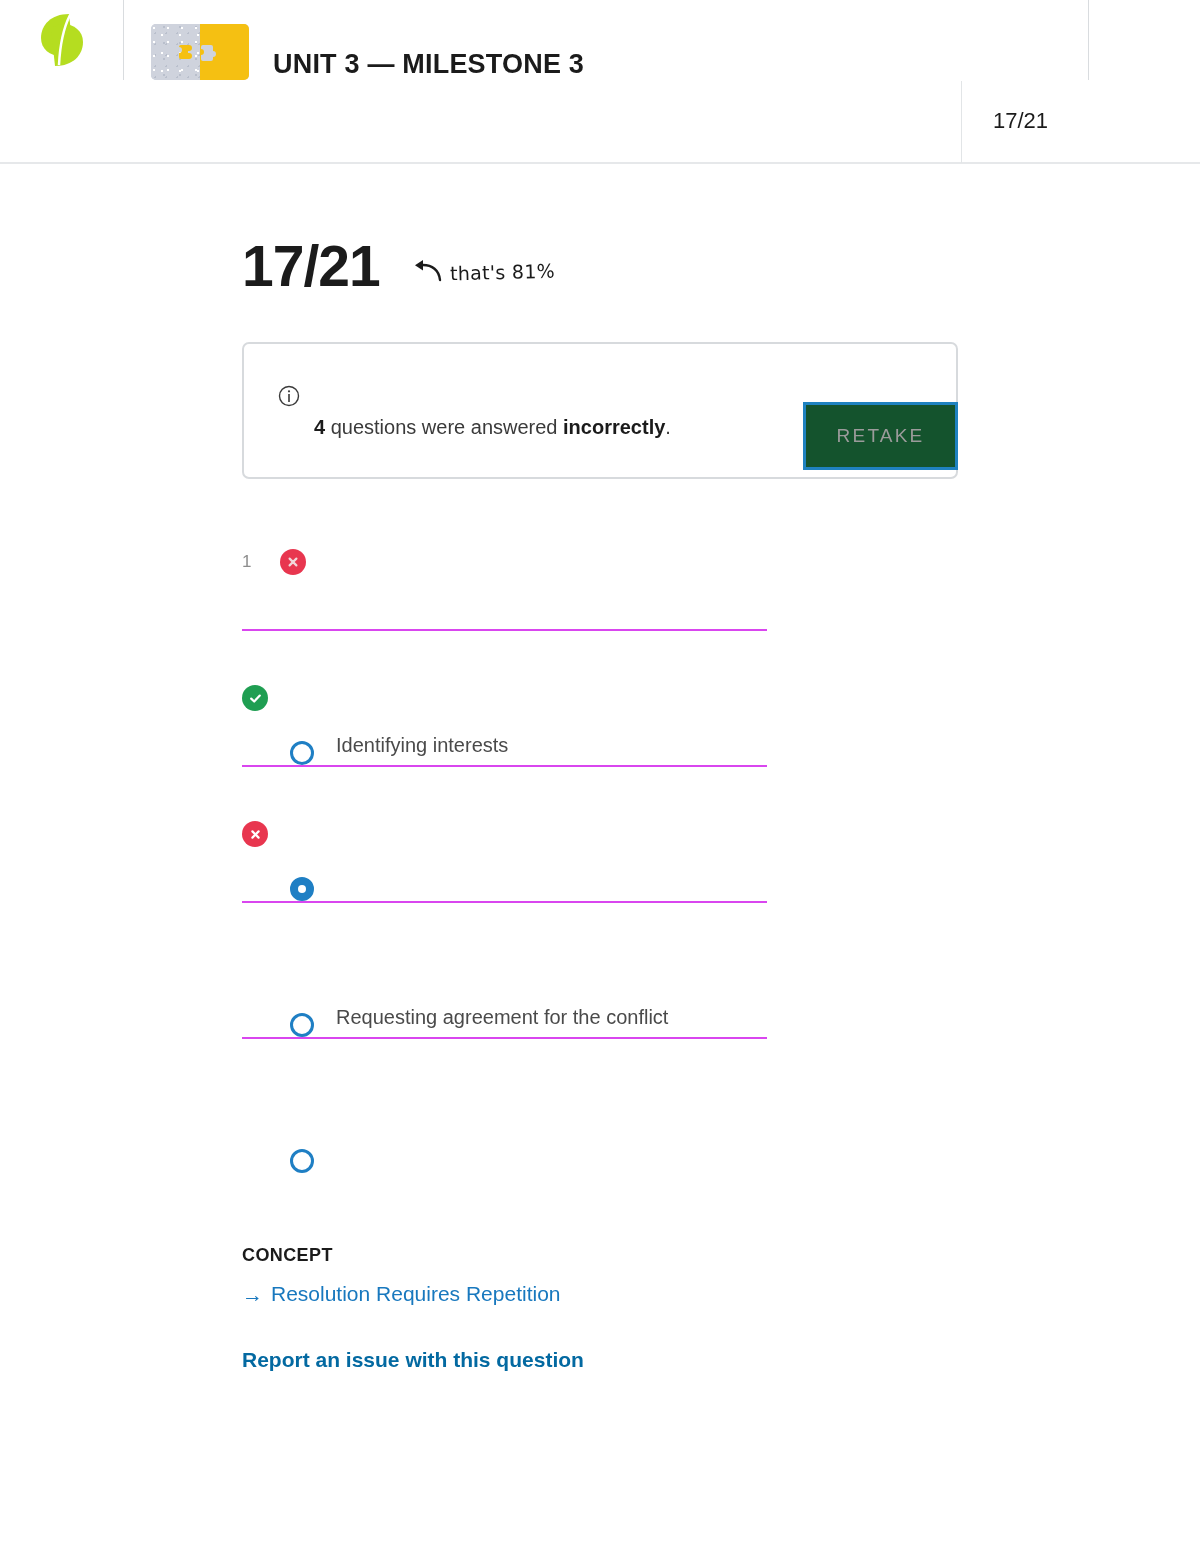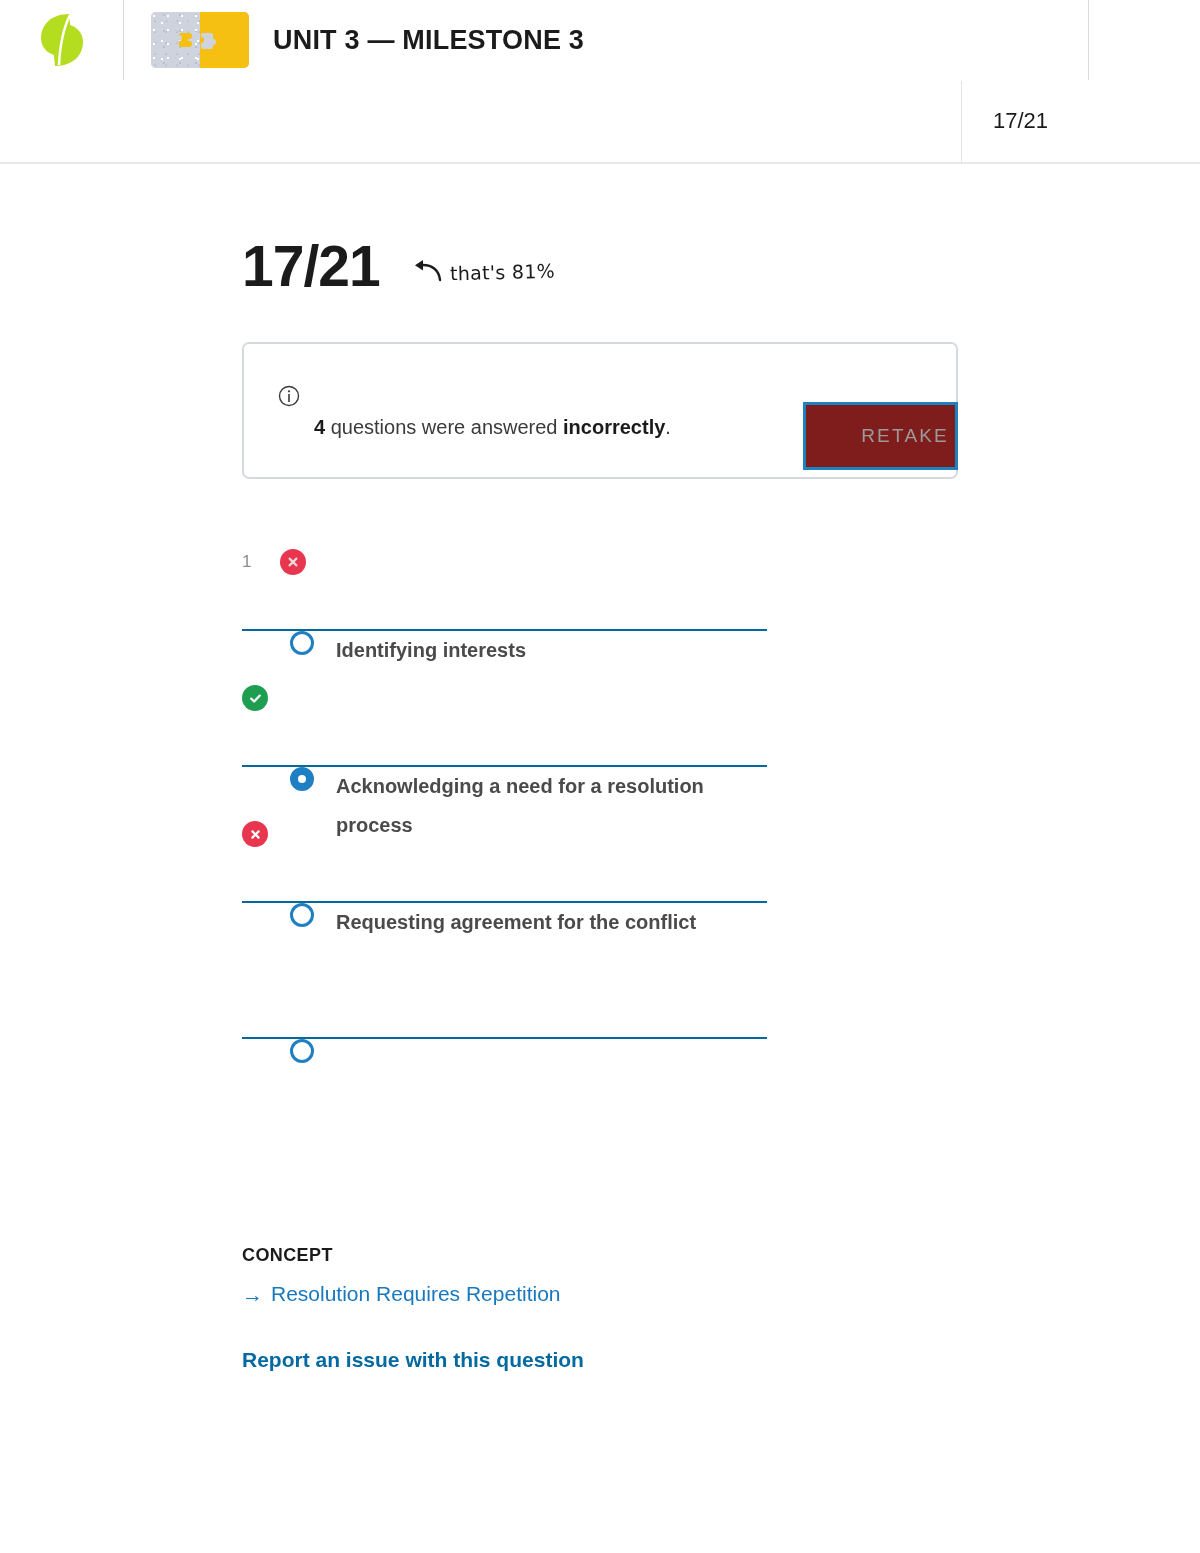--- a/index.html
+++ b/index.html
@@ -18,21 +18,21 @@
 
   
   .header {
     position: relative;
     height: 164px;
     border-bottom: 2px solid #e6e8ea;
     box-sizing: border-box;
   }
   .header-top {
     display: flex;
-    align-items: center;
+    align-items: flex-end;
     height: 80px;
   }
   .logo-wrap {
     width: 123px;
     height: 80px;
     display: flex;
     align-items: center;
     justify-content: center;
     box-sizing: border-box;
   }
@@ -153,28 +153,27 @@
     transform: rotate(-1.5deg);
     letter-spacing: 0.3px;
   }
   .retake-btn {
     position: absolute;
     left: 803px;
     top: 238px;
     width: 155px;
     height: 68px;
     border: 3px solid #1f82c0;
-    background: #7f1d1d;
+    background: #14532d;
     color: #9b9b9b;
     font-size: 19px;
     letter-spacing: 2.2px;
     font-family: "Liberation Sans", sans-serif;
     cursor: pointer;
     box-sizing: border-box;
-    text-align: right;
   }
 
   .info-box {
     margin: 47px 0 0 242px;
     width: 716px;
     min-height: 128px;
     border: 2px solid #d7dadd;
     border-radius: 7px;
     box-sizing: border-box;
     padding: 32px 0 30px 34px;
@@ -228,26 +227,25 @@
     font-size: 21px;
     font-weight: bold;
     line-height: 38px;
     color: #1b1b1b;
   }
 
   .options { margin-top: 52px; width: 525px; }
   .opt {
     position: relative;
     display: flex;
-    align-items: flex-start;
-    border-top: 2px solid #0369a1;
+    align-items: flex-end;
+    border-top: 2px solid #d946ef;
     min-height: 136px;
     padding-left: 48px;
     box-sizing: border-box;
-    font-weight: bold;
   }
   .opt:last-child { border-bottom: none; }
   .opt-mark {
     position: absolute;
     left: 0;
     top: 50%;
     transform: translateY(-50%);
     width: 26px;
     height: 26px;
   }
@@ -397,21 +395,20 @@
         <div class="opt-label">Identifying interests</div>
       </div>
 
       <div class="opt">
         <div class="opt-mark badge badge-wrong">
           <svg width="13" height="13" viewBox="0 0 13 13">
             <path d="M3.4 3.4 L9.6 9.6 M9.6 3.4 L3.4 9.6" stroke="#ffffff" stroke-width="2.2" stroke-linecap="round"></path>
           </svg>
         </div>
         <div class="radio selected"></div>
-        <div class="opt-label">Acknowledging a need for a resolution process</div>
       </div>
 
       <div class="opt">
         <div class="radio"></div>
         <div class="opt-label">Requesting agreement for the conflict</div>
       </div>
 
       <div class="opt">
         <div class="radio"></div>
       </div>

